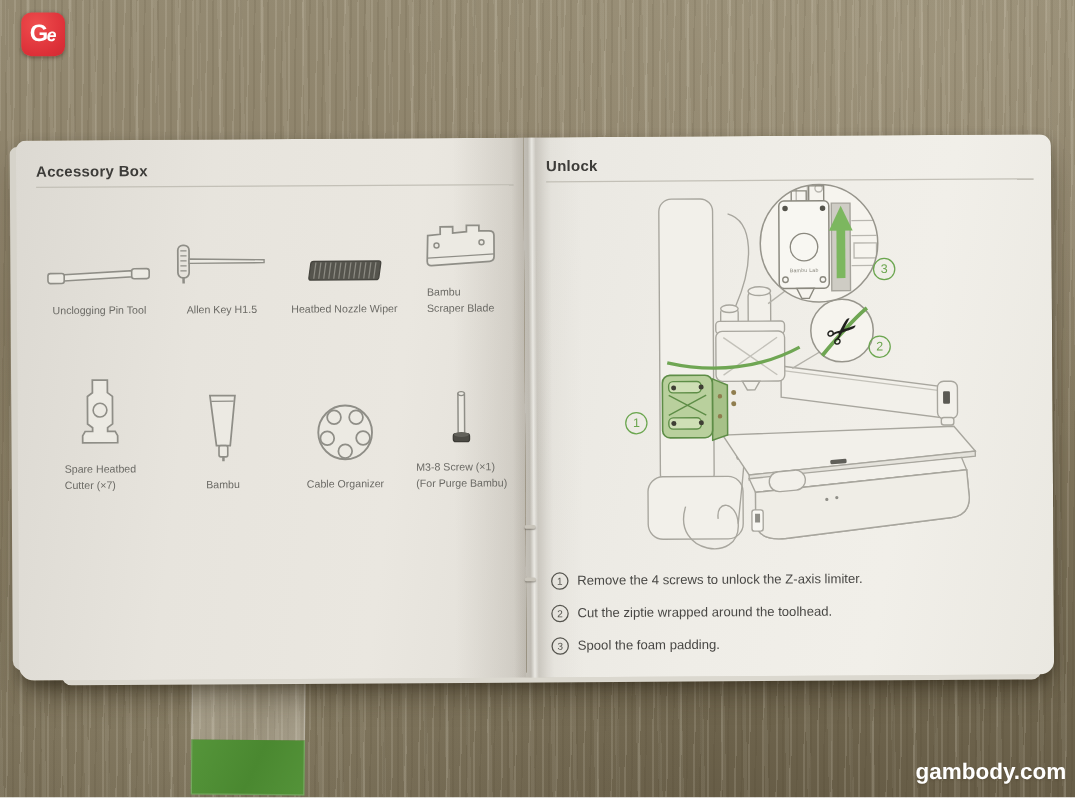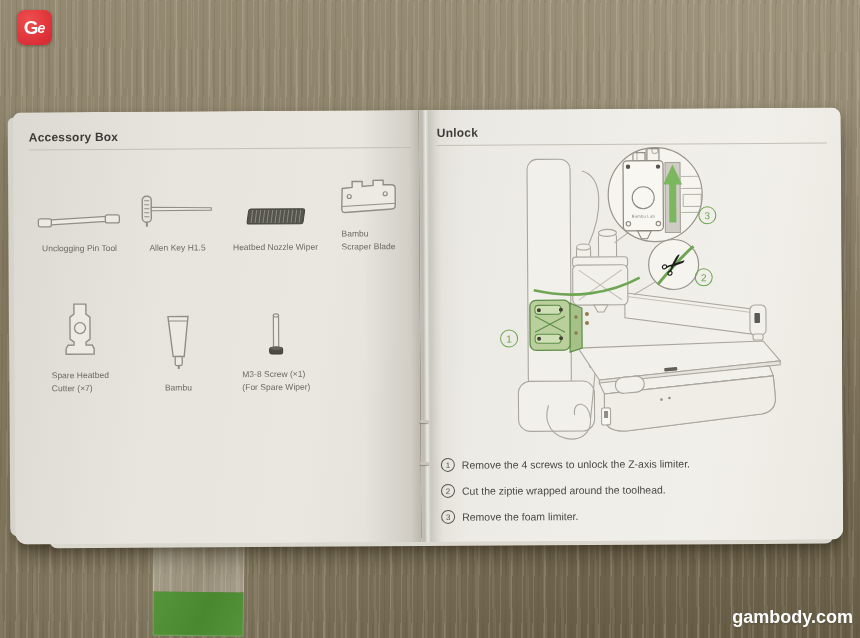--- a/index.html
+++ b/index.html
@@ -178,35 +178,53 @@
               <rect x="11" y="42" width="7" height="9" rx="1.5" fill="#eceae3" stroke="#8f8e87" stroke-width="1.3"></rect>
               <line x1="14.5" y1="51" x2="14.5" y2="54.5" stroke="#8f8e87" stroke-width="2"></line>
               </svg>
           </div>
           <div class="lbl">
             <div>Bambu</div>
               <div></div>
           </div>
         </div>
 
+        <div class="cell r3">
+          <div class="icon-box">
+            <svg width="52" height="52" viewBox="0 0 52 52">
+              <circle cx="26" cy="26" r="21.5" fill="#eceae3" stroke="#8f8e87" stroke-width="1.5"></circle>
+              <g fill="none" stroke="#8f8e87" stroke-width="1.4">
+                <circle cx="26" cy="41" r="5.5"></circle>
+                  <circle cx="11.7" cy="30.6" r="5.5"></circle>
+                <circle cx="17.2" cy="13.9" r="5.5"></circle>
+                  <circle cx="34.8" cy="13.9" r="5.5"></circle>
+                <circle cx="40.3" cy="30.6" r="5.5"></circle>
+                </g>
+              </svg>
+          </div>
+          <div class="lbl">
+            <div>Cable Organizer</div>
+              <div></div>
+          </div>
+        </div>
 
 
 
         <div class="cell r3">
           <div class="icon-box">
             <svg width="16" height="48" viewBox="0 0 16 48">
               <rect x="5.4" y="4.5" width="5.2" height="32" fill="#eceae3" stroke="#8f8e87" stroke-width="1.2"></rect>
               <ellipse cx="8" cy="4.5" rx="2.6" ry="1.6" fill="#eceae3" stroke="#8f8e87" stroke-width="1.1"></ellipse>
               <rect x="1.5" y="36.5" width="13" height="6.5" rx="2" fill="#4c4b45" stroke="#3c3b36" stroke-width="1"></rect>
               <ellipse cx="8" cy="37.2" rx="6" ry="2" fill="#63625b"></ellipse>
               </svg>
           </div>
           <div class="lbl">
             <div>M3-8 Screw (×1)</div>
-              <div>(For Spare Wiper)</div>
+              <div>(For Purge Bambu)</div>
           </div>
         </div>
 
       </div>
     </div>
 
     <div class="page page-right">
       <div class="pg-title">Unlock</div>
       <div class="pg-rule"></div>
 
@@ -330,21 +348,21 @@
         <div class="step">
           <span class="step-num">1</span>
           <span>Remove the 4 screws to unlock the Z-axis limiter.</span>
         </div>
         <div class="step">
           <span class="step-num">2</span>
           <span>Cut the ziptie wrapped around the toolhead.</span>
         </div>
         <div class="step">
           <span class="step-num">3</span>
-          <span>Remove the foam limiter.</span>
+          <span>Spool the foam padding.</span>
         </div>
       </div>
     </div>
 
     <div class="spine"></div>
     <div class="stitch s1"></div>
     <div class="stitch s2"></div>
   </div>
 
   <div class="tape">

